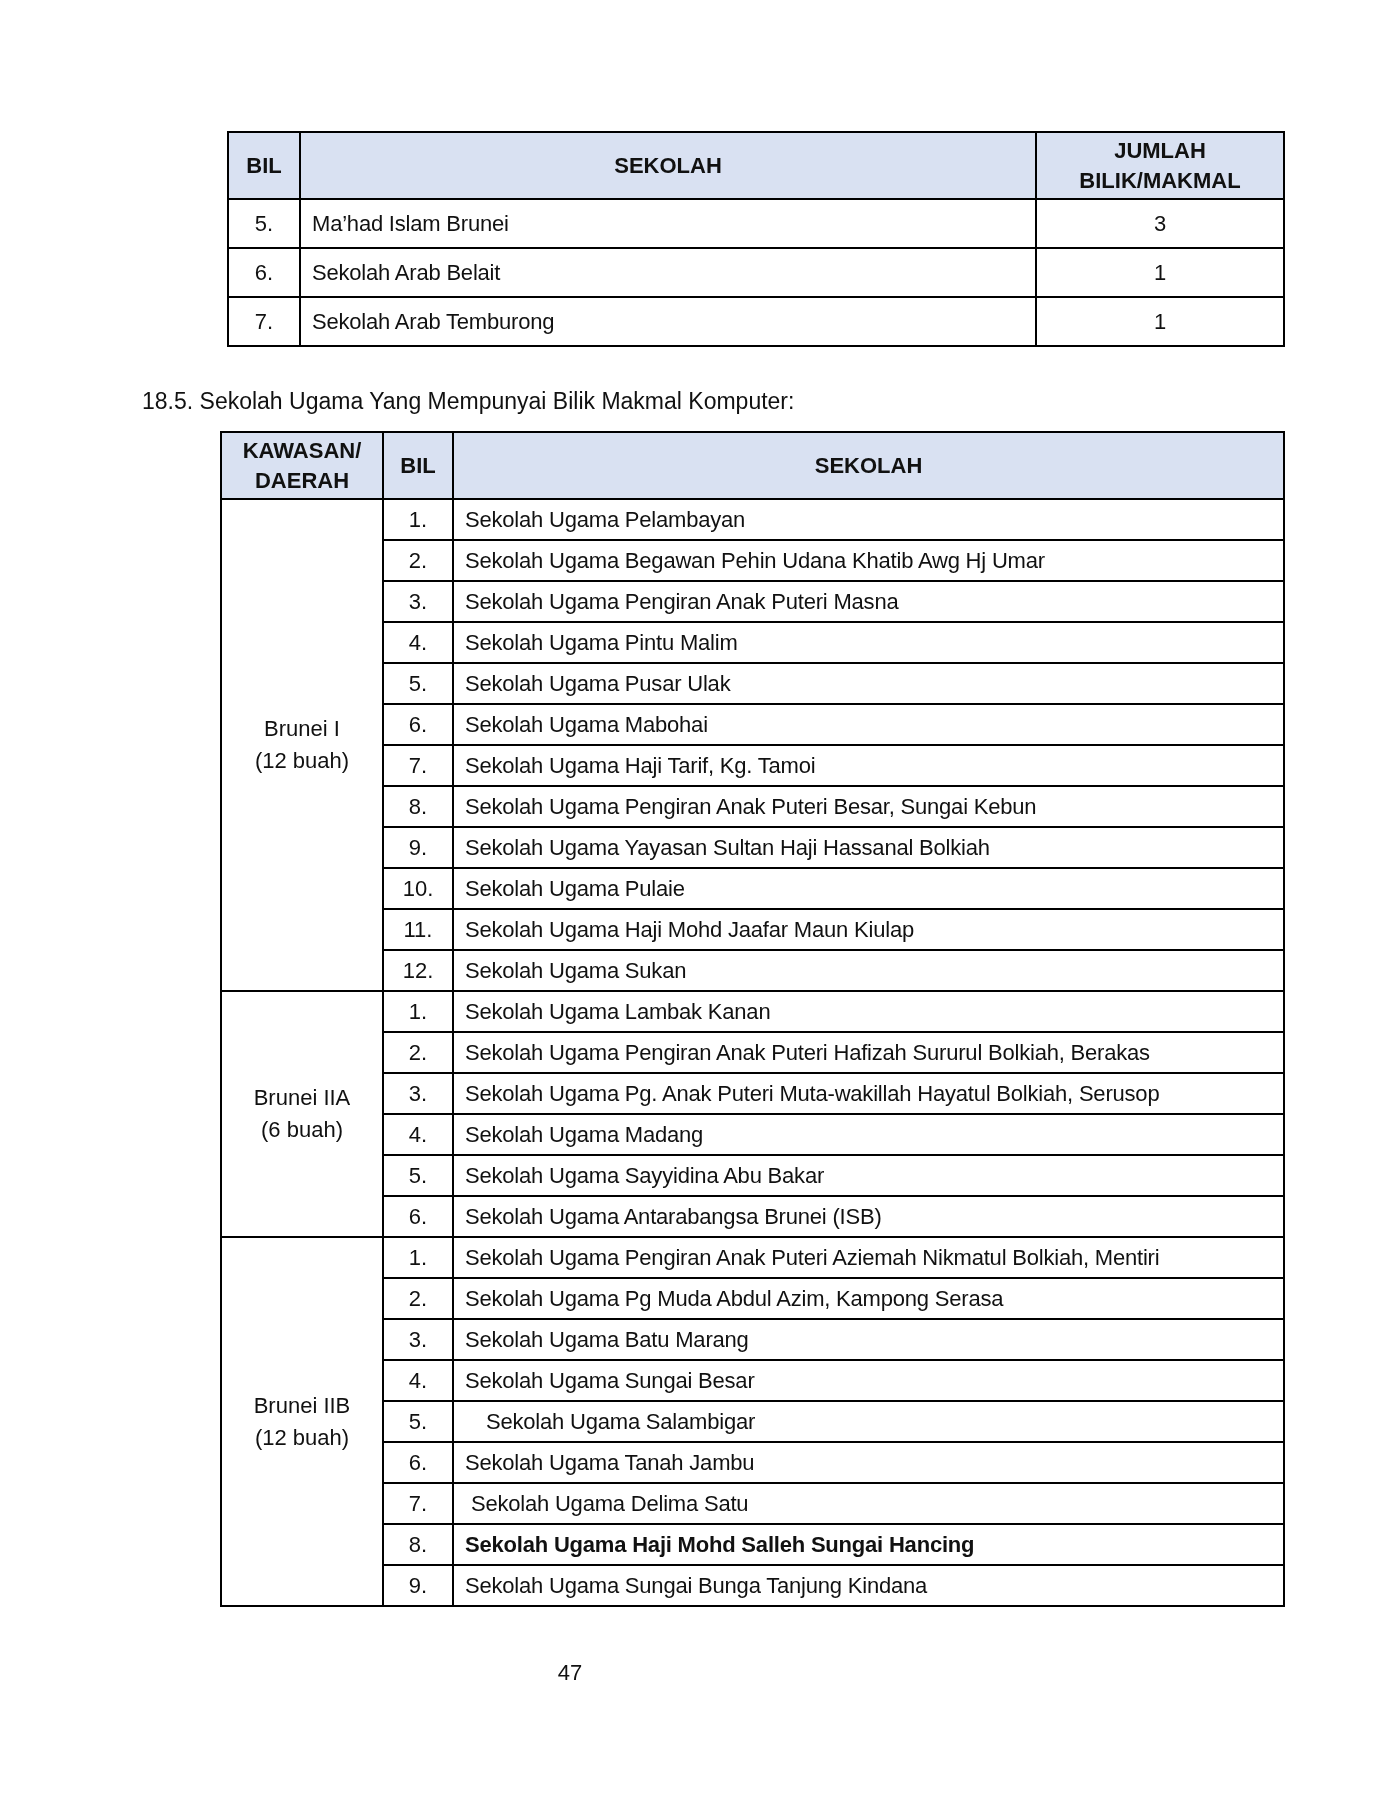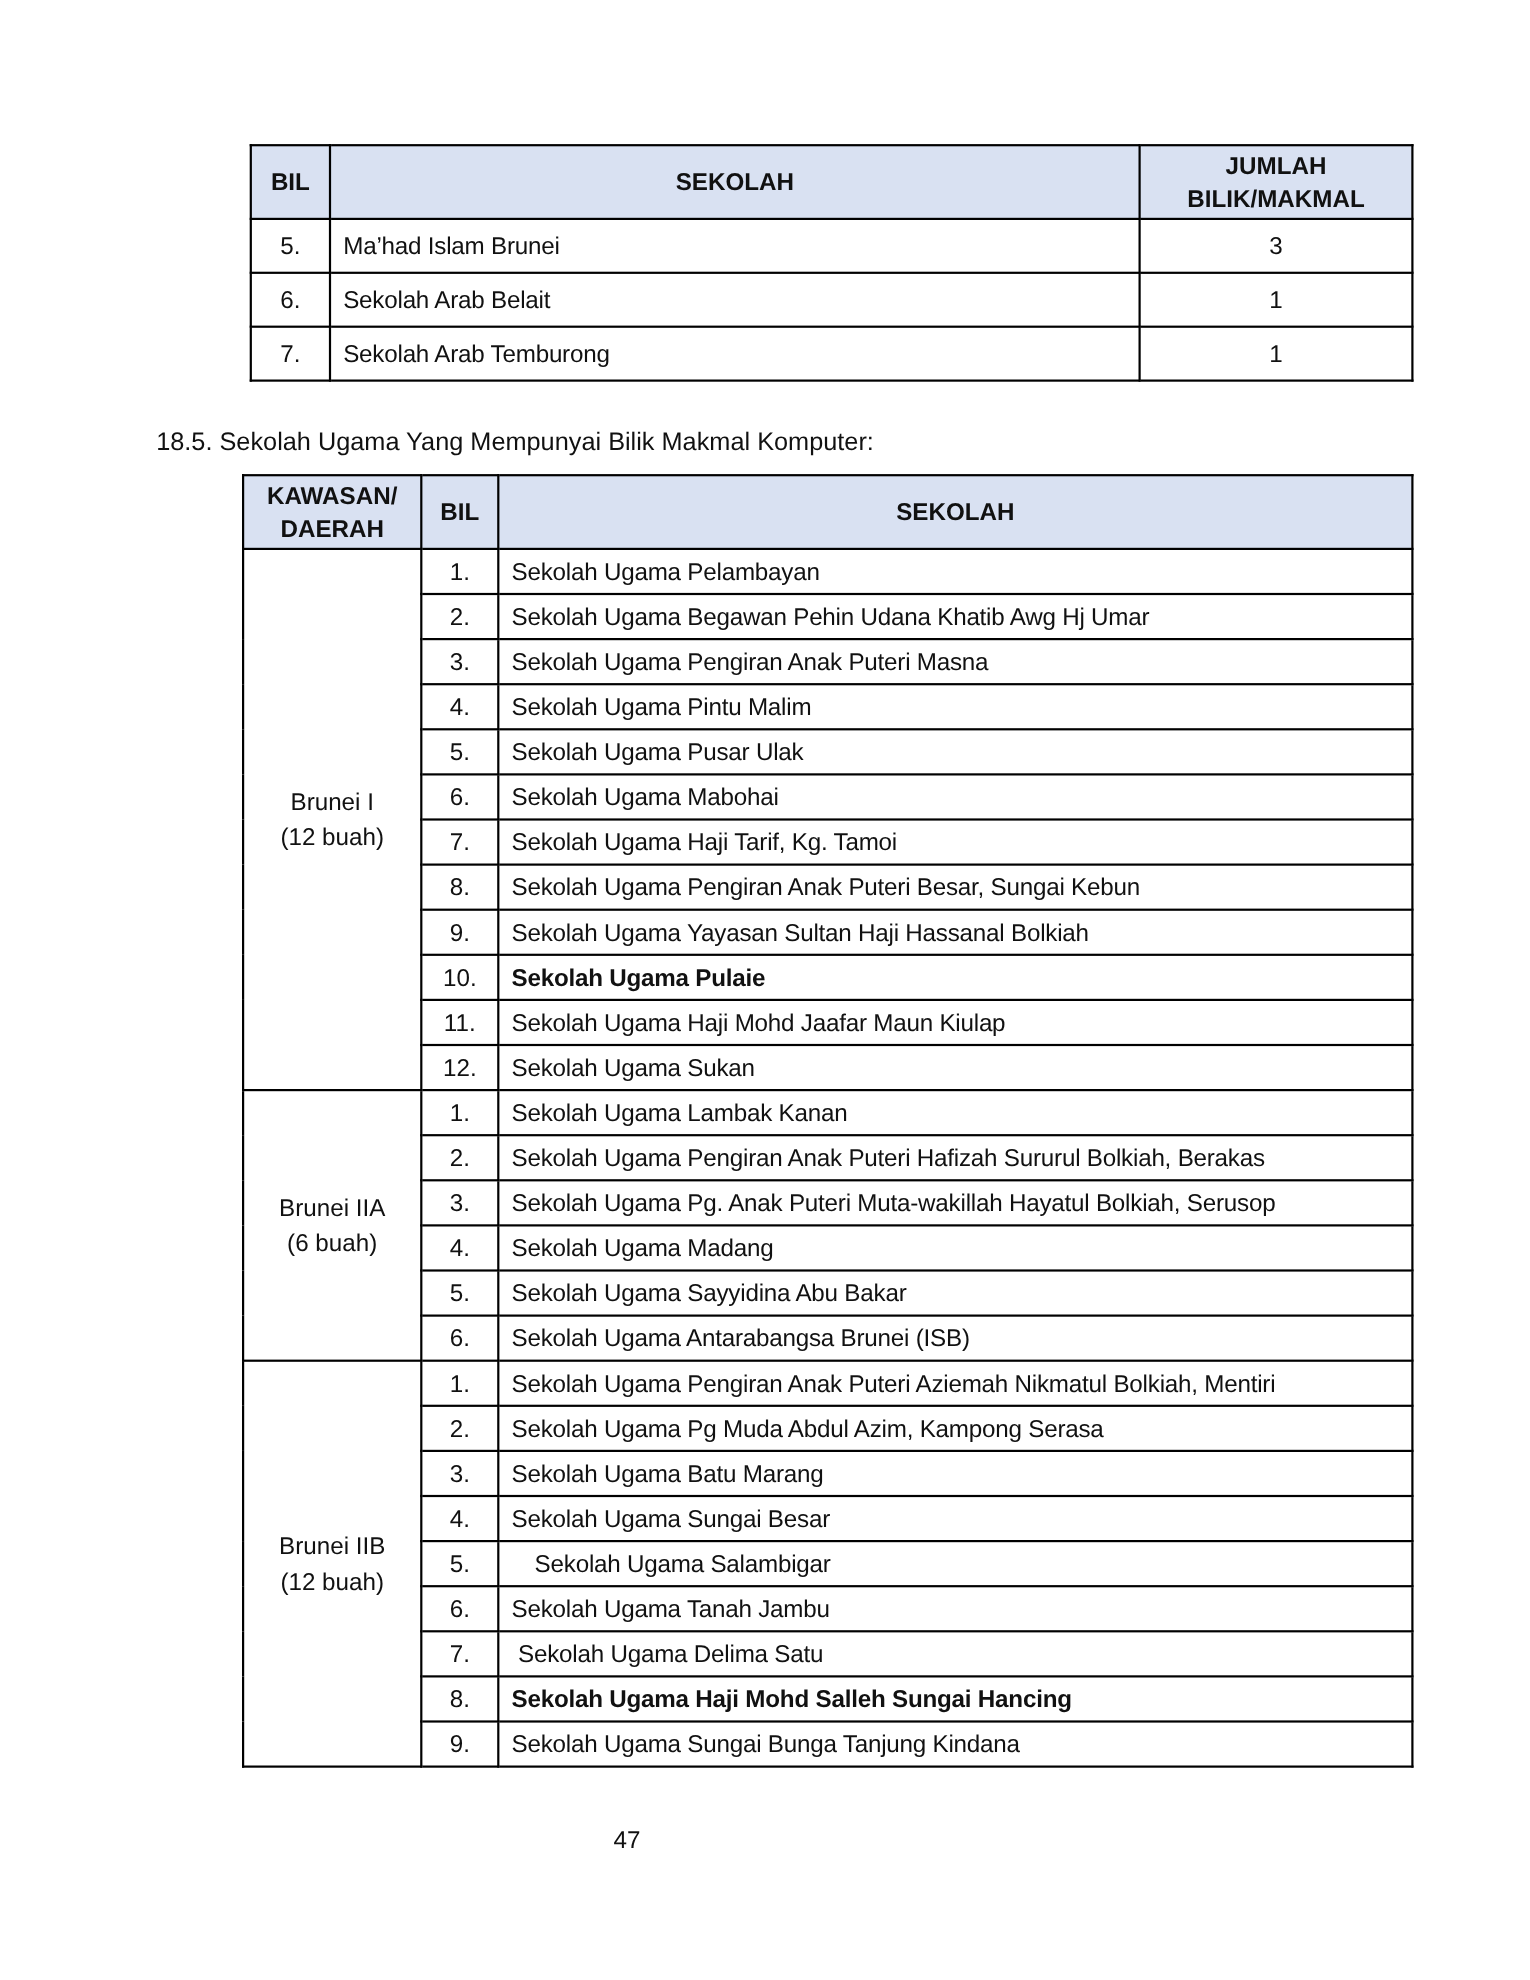--- a/index.html
+++ b/index.html
@@ -104,21 +104,21 @@
       <tr>
         <td class="num">8.</td>
         <td class="txt" style="white-space: pre;">Sekolah Ugama Pengiran Anak Puteri Besar, Sungai Kebun</td>
       </tr>
       <tr>
         <td class="num">9.</td>
         <td class="txt" style="white-space: pre;">Sekolah Ugama Yayasan Sultan Haji Hassanal Bolkiah</td>
       </tr>
       <tr>
         <td class="num">10.</td>
-        <td class="txt" style="white-space: pre; font-weight: bold;">Sekolah Ugama Pulaie</td>
+        <td class="txt" style="white-space: pre;">Sekolah Ugama Pulaie</td>
       </tr>
       <tr>
         <td class="num">11.</td>
         <td class="txt" style="white-space: pre;">Sekolah Ugama Haji Mohd Jaafar Maun Kiulap</td>
       </tr>
       <tr>
         <td class="num">12.</td>
         <td class="txt" style="white-space: pre;">Sekolah Ugama Sukan</td>
       </tr>
       <tr>

